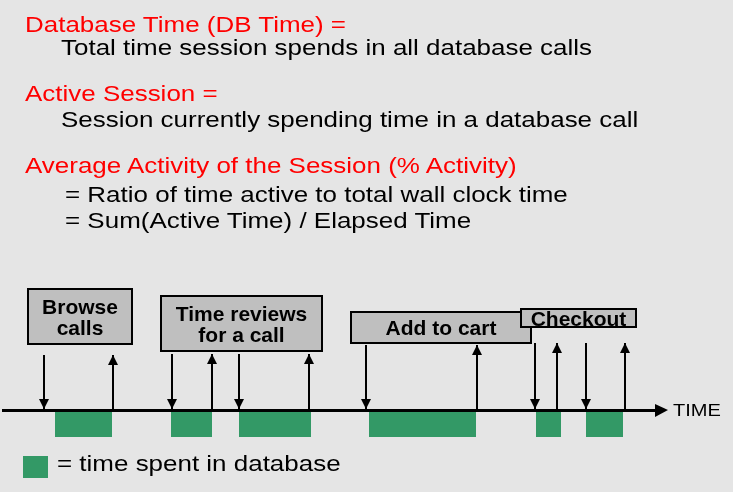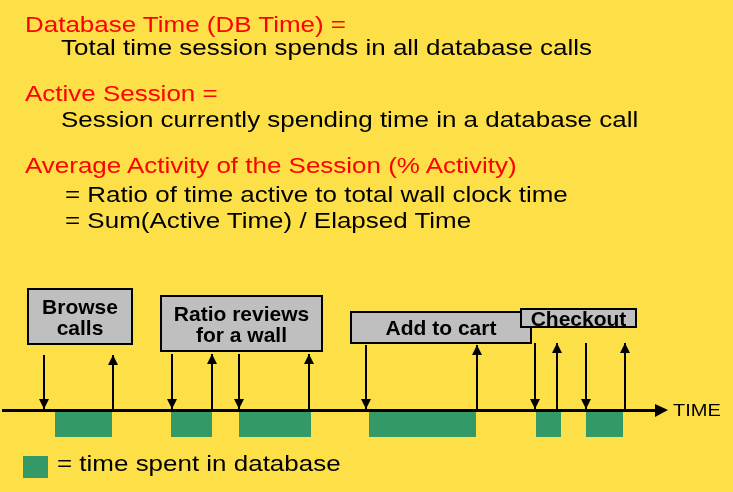--- a/index.html
+++ b/index.html
@@ -1,20 +1,20 @@
 <!DOCTYPE html>
 <html><head>
 <meta charset="utf-8">
 <style>
   html, body { margin: 0; padding: 0; background: #ffffff; }
   .slide {
     position: relative;
     width: 733px;
     height: 492px;
-    background: #fde047;
+    background: #e5e5e5;
     font-family: "Liberation Sans", sans-serif;
     color: #000000;
     overflow: hidden;
   }
   .def {
     position: absolute;
     font-size: 22px;
     line-height: 24px;
     white-space: nowrap;
     transform: scaleX(1.18);
@@ -118,22 +118,22 @@
 
   <div class="def red" style="left:25px; top:154px">Average Activity of the Session (% Activity)</div>
   <div class="def" style="left:65px; top:183px">= Ratio of time active to total wall clock time</div>
   <div class="def" style="left:65px; top:209px">= Sum(Active Time) / Elapsed Time</div>
 
   <div class="box" style="left:27px; top:288px; width:106px; height:57px">
     <div>Browse</div>
     <div>calls</div>
   </div>
   <div class="box" style="left:160px; top:295px; width:163px; height:57px">
-    <div>Ratio reviews</div>
-    <div>for a wall</div>
+    <div>Time reviews</div>
+    <div>for a call</div>
   </div>
   <div class="box" style="left:350px; top:311px; width:182px; height:33px">
     <div>Add to cart</div>
   </div>
   <div class="box" style="left:520px; top:308px; width:117px; height:20px">
     <div>Checkout</div>
   </div>
 
   <div class="varrow down" style="left:43px;  top:355px; height:54px"></div>
   <div class="varrow up" style="left:112px; top:355px; height:54px"></div>

